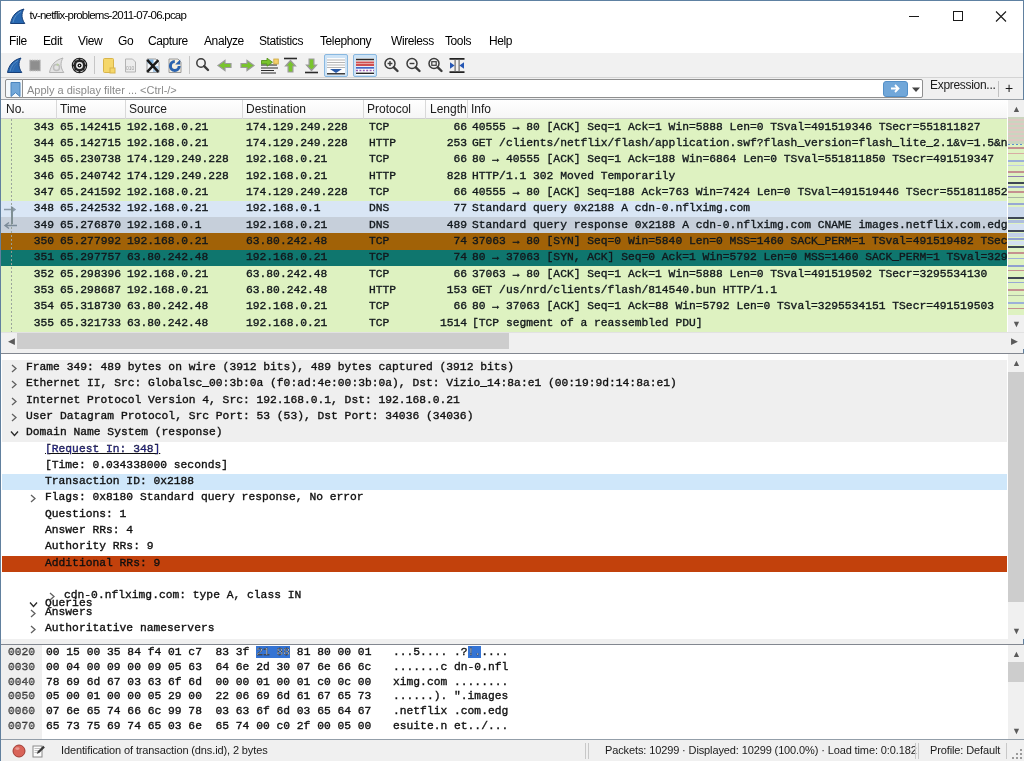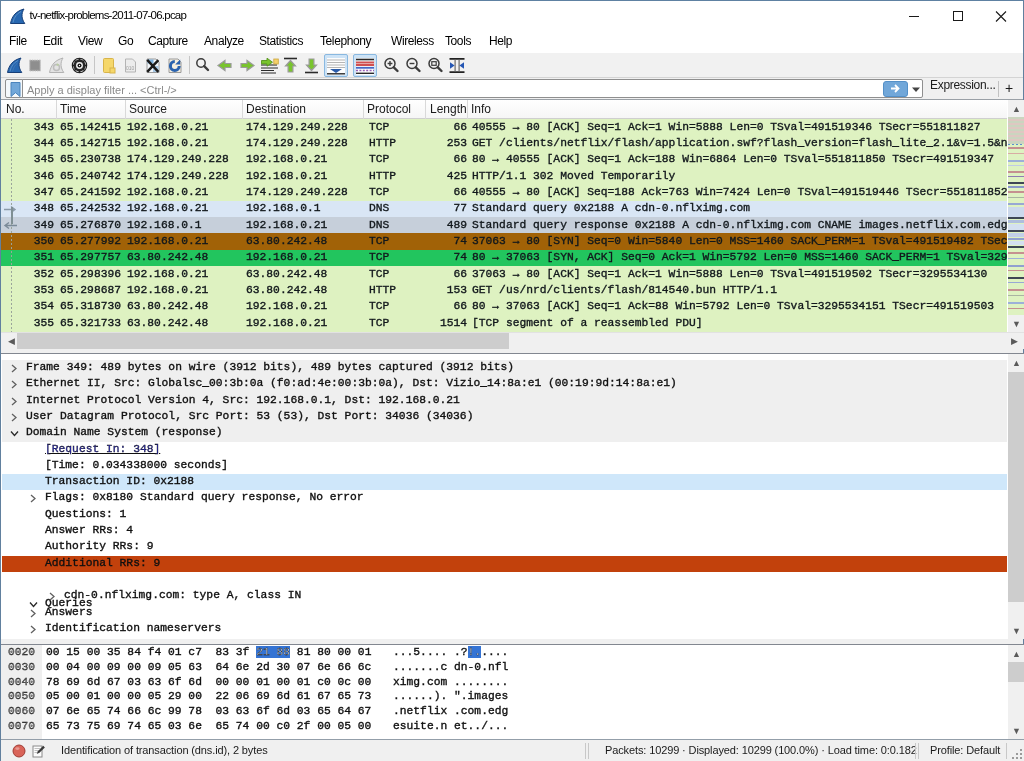--- a/index.html
+++ b/index.html
@@ -233,30 +233,30 @@
       <i style="left:55px"></i>
       <i style="left:124px"></i>
       <i style="left:241px"></i>
       <i style="left:362px"></i>
       <i style="left:424px"></i>
       <i style="left:466px"></i>
     </div>
     <div class="prow" style="top:19.00px;background:#def2c1"><b class="c-no">343</b><b class="c-time">65.142415</b><b class="c-src">192.168.0.21</b><b class="c-dst">174.129.249.228</b><b class="c-proto">TCP</b><b class="c-len">66</b><b class="c-info">40555 → 80 [ACK] Seq=1 Ack=1 Win=5888 Len=0 TSval=491519346 TSecr=551811827</b></div>
     <div class="prow" style="top:35.35px;background:#def2c1"><b class="c-no">344</b><b class="c-time">65.142715</b><b class="c-src">192.168.0.21</b><b class="c-dst">174.129.249.228</b><b class="c-proto">HTTP</b><b class="c-len">253</b><b class="c-info">GET /clients/netflix/flash/application.swf?flash_version=flash_lite_2.1&amp;v=1.5&amp;nrdapp=tru</b></div>
     <div class="prow" style="top:51.70px;background:#def2c1"><b class="c-no">345</b><b class="c-time">65.230738</b><b class="c-src">174.129.249.228</b><b class="c-dst">192.168.0.21</b><b class="c-proto">TCP</b><b class="c-len">66</b><b class="c-info">80 → 40555 [ACK] Seq=1 Ack=188 Win=6864 Len=0 TSval=551811850 TSecr=491519347</b></div>
-    <div class="prow" style="top:68.05px;background:#def2c1"><b class="c-no">346</b><b class="c-time">65.240742</b><b class="c-src">174.129.249.228</b><b class="c-dst">192.168.0.21</b><b class="c-proto">HTTP</b><b class="c-len">425</b><b class="c-info">HTTP/1.1 302 Moved Temporarily</b></div>
+    <div class="prow" style="top:68.05px;background:#def2c1"><b class="c-no">346</b><b class="c-time">65.240742</b><b class="c-src">174.129.249.228</b><b class="c-dst">192.168.0.21</b><b class="c-proto">HTTP</b><b class="c-len">828</b><b class="c-info">HTTP/1.1 302 Moved Temporarily</b></div>
     <div class="prow" style="top:84.40px;background:#def2c1"><b class="c-no">347</b><b class="c-time">65.241592</b><b class="c-src">192.168.0.21</b><b class="c-dst">174.129.249.228</b><b class="c-proto">TCP</b><b class="c-len">66</b><b class="c-info">40555 → 80 [ACK] Seq=188 Ack=763 Win=7424 Len=0 TSval=491519446 TSecr=551811852</b></div>
     <div class="prow" style="top:100.75px;background:#d9e6f5"><svg style="position:absolute;left:2px;top:4px" width="15" height="9" viewBox="0 0 15 9">
           <path d="M1,4.5 h10 M8,1.5 l4,3 -4,3" stroke="#8a9aa8" stroke-width="1.4" fill="none"></path>
         </svg><b class="c-no">348</b><b class="c-time">65.242532</b><b class="c-src">192.168.0.21</b><b class="c-dst">192.168.0.1</b><b class="c-proto">DNS</b><b class="c-len">77</b><b class="c-info">Standard query 0x2188 A cdn-0.nflximg.com</b></div>
     <div class="prow" style="top:117.10px;background:#c6cfda"><svg style="position:absolute;left:2px;top:4px" width="15" height="9" viewBox="0 0 15 9">
           <path d="M14,4.5 H3 M6,1.5 l-4,3 4,3" stroke="#7a8a98" stroke-width="1.4" fill="none"></path>
         </svg><b class="c-no">349</b><b class="c-time">65.276870</b><b class="c-src">192.168.0.1</b><b class="c-dst">192.168.0.21</b><b class="c-proto">DNS</b><b class="c-len">489</b><b class="c-info">Standard query response 0x2188 A cdn-0.nflximg.com CNAME images.netflix.com.edgesuite.</b></div>
     <div class="prow" style="top:133.45px;background:#a16207"><b class="c-no">350</b><b class="c-time">65.277992</b><b class="c-src">192.168.0.21</b><b class="c-dst">63.80.242.48</b><b class="c-proto">TCP</b><b class="c-len">74</b><b class="c-info">37063 → 80 [SYN] Seq=0 Win=5840 Len=0 MSS=1460 SACK_PERM=1 TSval=491519482 TSecr</b></div>
-    <div class="prow" style="top:149.80px;background:#22c55e"><b class="c-no">351</b><b class="c-time">65.297757</b><b class="c-src">63.80.242.48</b><b class="c-dst">192.168.0.21</b><b class="c-proto">TCP</b><b class="c-len">74</b><b class="c-info">80 → 37063 [SYN, ACK] Seq=0 Ack=1 Win=5792 Len=0 MSS=1460 SACK_PERM=1 TSval=3295</b></div>
+    <div class="prow" style="top:149.80px;background:#0f766e"><b class="c-no">351</b><b class="c-time">65.297757</b><b class="c-src">63.80.242.48</b><b class="c-dst">192.168.0.21</b><b class="c-proto">TCP</b><b class="c-len">74</b><b class="c-info">80 → 37063 [SYN, ACK] Seq=0 Ack=1 Win=5792 Len=0 MSS=1460 SACK_PERM=1 TSval=3295</b></div>
     <div class="prow" style="top:166.15px;background:#def2c1"><b class="c-no">352</b><b class="c-time">65.298396</b><b class="c-src">192.168.0.21</b><b class="c-dst">63.80.242.48</b><b class="c-proto">TCP</b><b class="c-len">66</b><b class="c-info">37063 → 80 [ACK] Seq=1 Ack=1 Win=5888 Len=0 TSval=491519502 TSecr=3295534130</b></div>
     <div class="prow" style="top:182.50px;background:#def2c1"><b class="c-no">353</b><b class="c-time">65.298687</b><b class="c-src">192.168.0.21</b><b class="c-dst">63.80.242.48</b><b class="c-proto">HTTP</b><b class="c-len">153</b><b class="c-info">GET /us/nrd/clients/flash/814540.bun HTTP/1.1</b></div>
     <div class="prow" style="top:198.85px;background:#def2c1"><b class="c-no">354</b><b class="c-time">65.318730</b><b class="c-src">63.80.242.48</b><b class="c-dst">192.168.0.21</b><b class="c-proto">TCP</b><b class="c-len">66</b><b class="c-info">80 → 37063 [ACK] Seq=1 Ack=88 Win=5792 Len=0 TSval=3295534151 TSecr=491519503</b></div>
     <div class="prow" style="top:215.20px;background:#def2c1"><b class="c-no">355</b><b class="c-time">65.321733</b><b class="c-src">63.80.242.48</b><b class="c-dst">192.168.0.21</b><b class="c-proto">TCP</b><b class="c-len">1514</b><b class="c-info">[TCP segment of a reassembled PDU]</b></div>
     <div id="pdash"></div>
     <div style="position:absolute;left:10px;top:107px;width:1.5px;height:17px;background:#7f8f93"></div>
     <div class="sb" style="left:1007px;top:0;width:17px;height:232px"></div>
     <div class="arr" style="left:1007px;top:4px">▲</div>
     <div id="pmap">
         <div style="top:4px;height:1px;background:repeating-linear-gradient(to right,#5a8fd0 0,#5a8fd0 2px,transparent 2px,transparent 4px)"></div>
@@ -340,21 +340,21 @@
     <div class="drow" style="top:201.60px;background:#c2410c;"><span style="position:absolute;left:43px;top:1px">Additional RRs: 9</span></div>
     <div class="drow" style="top:217.90px;margin-top:24px;"><span style="position:absolute;left:43px;top:1px">Queries</span><svg style="position:absolute;left:27px;top:5px" width="9" height="8" viewBox="0 0 9 8">
           <path d="M1,1.5 l3.5,4 3.5,-4" fill="none" stroke="#2a2a2a" stroke-width="1.3"></path>
         </svg></div>
     <div class="drow" style="top:234.20px;"><span style="position:absolute;left:62px;top:1px">cdn-0.nflximg.com: type A, class IN</span><svg style="position:absolute;left:46px;top:4px" width="8" height="9" viewBox="0 0 8 9">
           <path d="M2,1 l4,3.5 -4,3.5" fill="none" stroke="#606060" stroke-width="1.3"></path>
         </svg></div>
     <div class="drow" style="top:250.50px;"><span style="position:absolute;left:43px;top:1px">Answers</span><svg style="position:absolute;left:27px;top:4px" width="8" height="9" viewBox="0 0 8 9">
           <path d="M2,1 l4,3.5 -4,3.5" fill="none" stroke="#606060" stroke-width="1.3"></path>
         </svg></div>
-    <div class="drow" style="top:266.80px;"><span style="position:absolute;left:43px;top:1px">Identification nameservers</span><svg style="position:absolute;left:27px;top:4px" width="8" height="9" viewBox="0 0 8 9">
+    <div class="drow" style="top:266.80px;"><span style="position:absolute;left:43px;top:1px">Authoritative nameservers</span><svg style="position:absolute;left:27px;top:4px" width="8" height="9" viewBox="0 0 8 9">
           <path d="M2,1 l4,3.5 -4,3.5" fill="none" stroke="#606060" stroke-width="1.3"></path>
         </svg></div>
     <div class="sb" style="left:1007px;top:0;width:17px;height:285px"></div>
     <div class="arr" style="left:1007px;top:4px">▲</div>
     <div class="sbthumb" style="left:1007px;top:18px;width:17px;height:230px"></div>
     <div class="arr" style="left:1007px;top:272px">▼</div>
   </div>
   <div id="hex">
     <div id="hexgut"></div>
     <div class="hrow" style="top:1.00px"><span class="off" style="position:absolute;left:0">0020</span><span style="position:absolute;left:38px">00 15 00 35 84 f4 01 c7  83 3f <span class="hl">21 88</span> 81 80 00 01</span><span style="position:absolute;left:385px">...5.... .?<span class="hl">!.</span>....</span></div>

